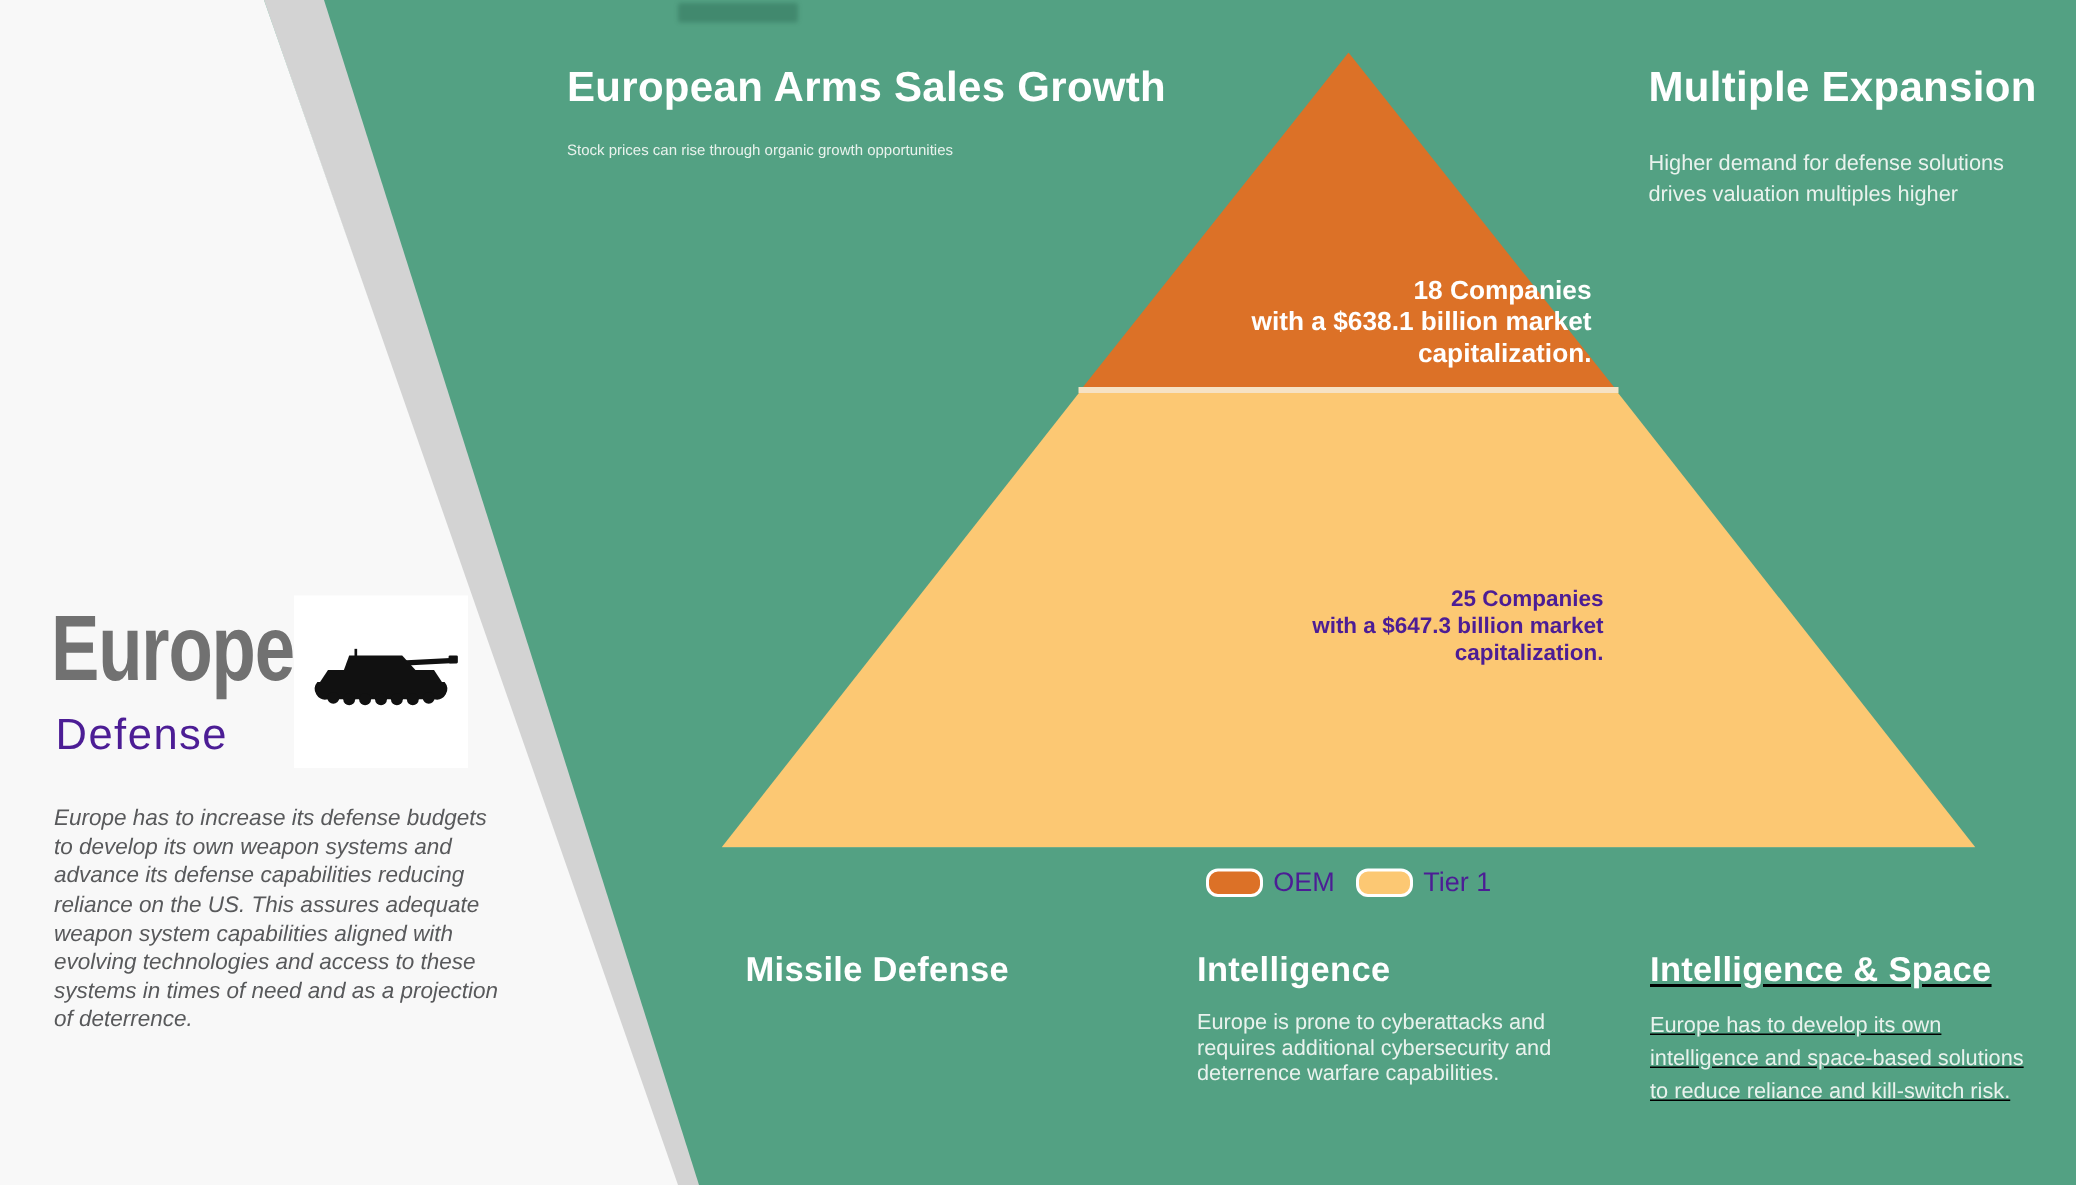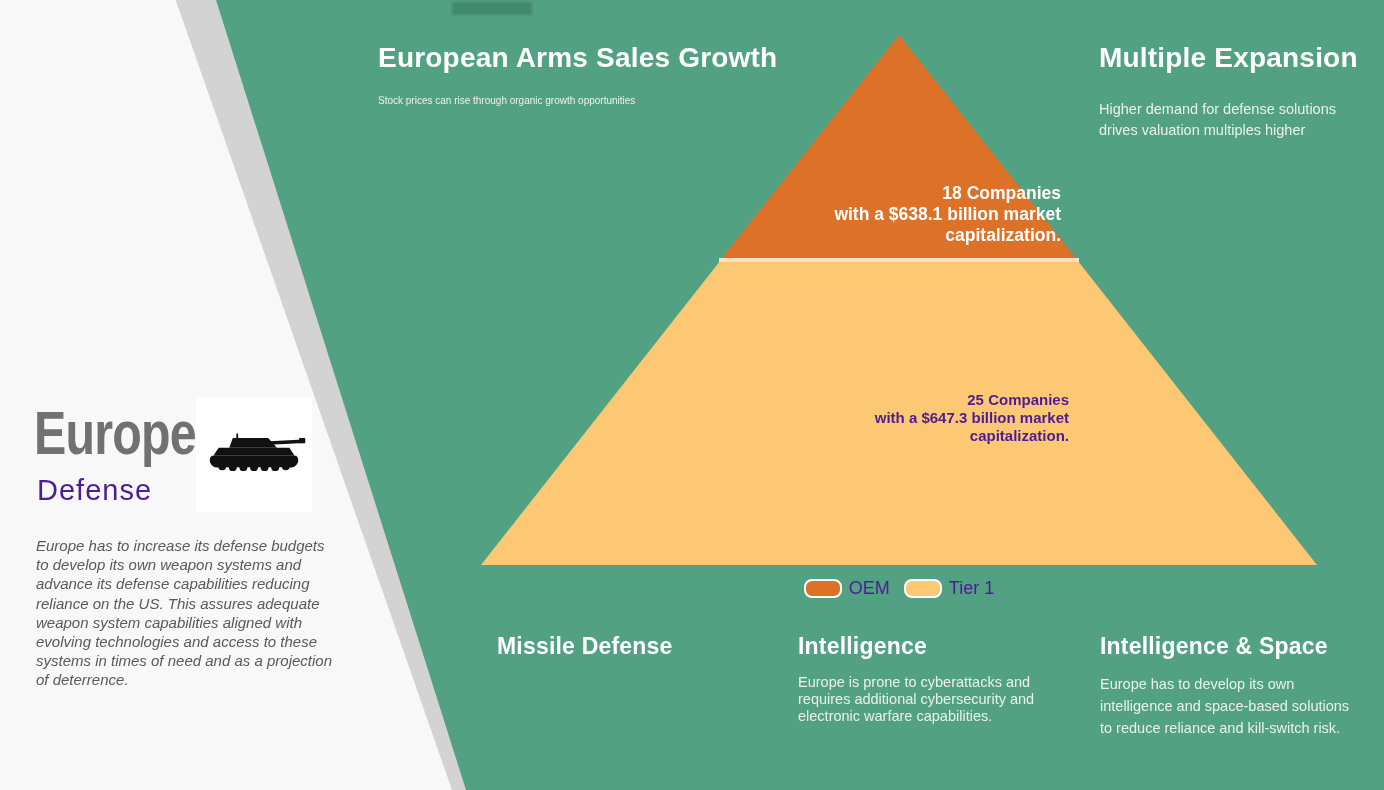--- a/index.html
+++ b/index.html
@@ -95,21 +95,21 @@
   .chip-tier1{background:#fcc873;}
   .legend-label{font-weight:normal;font-size:18px;color:#4c1d95;}
   
   .bottom-col{position:absolute;top:633px;width:276px;}
   .bottom-col .section-title{font-size:23px;}
   .bottom-col .section-body{margin-top:14px;}
   .col-missile{left:484px;margin-left:13px;}
   .col-missile .section-body{line-height:1.55;width:272px;}
   .col-cyber{left:798px;width:280px;}
   .col-cyber .section-body{line-height:1.18;width:278px;}
-  .col-intel{left:1100px;}
+  .col-intel{left:1100px;text-decoration:underline;}
   .col-intel .section-body{line-height:1.5;width:254px;}
 </style>
 </head>
 <body>
 
 <div class="stage">
 
   <div class="watermark"></div>
 
   <div class="gray-band"></div>
@@ -173,20 +173,20 @@
       <span class="legend-chip chip-tier1"></span>
       <span class="legend-label">Tier 1</span>
     </div>
   </div>
 
   <div class="bottom-col col-missile">
     <div class="section-title">Missile Defense</div>
   </div>
   <div class="bottom-col col-cyber">
     <div class="section-title">Intelligence</div>
-    <div class="section-body">Europe is prone to cyberattacks and requires additional cybersecurity and electronic warfare capabilities.</div>
+    <div class="section-body">Europe is prone to cyberattacks and requires additional cybersecurity and deterrence warfare capabilities.</div>
   </div>
   <div class="bottom-col col-intel">
     <div class="section-title">Intelligence &amp; Space</div>
     <div class="section-body">Europe has to develop its own intelligence and space-based solutions to reduce reliance and kill-switch risk.</div>
   </div>
 
 </div>
 
 </body></html>

